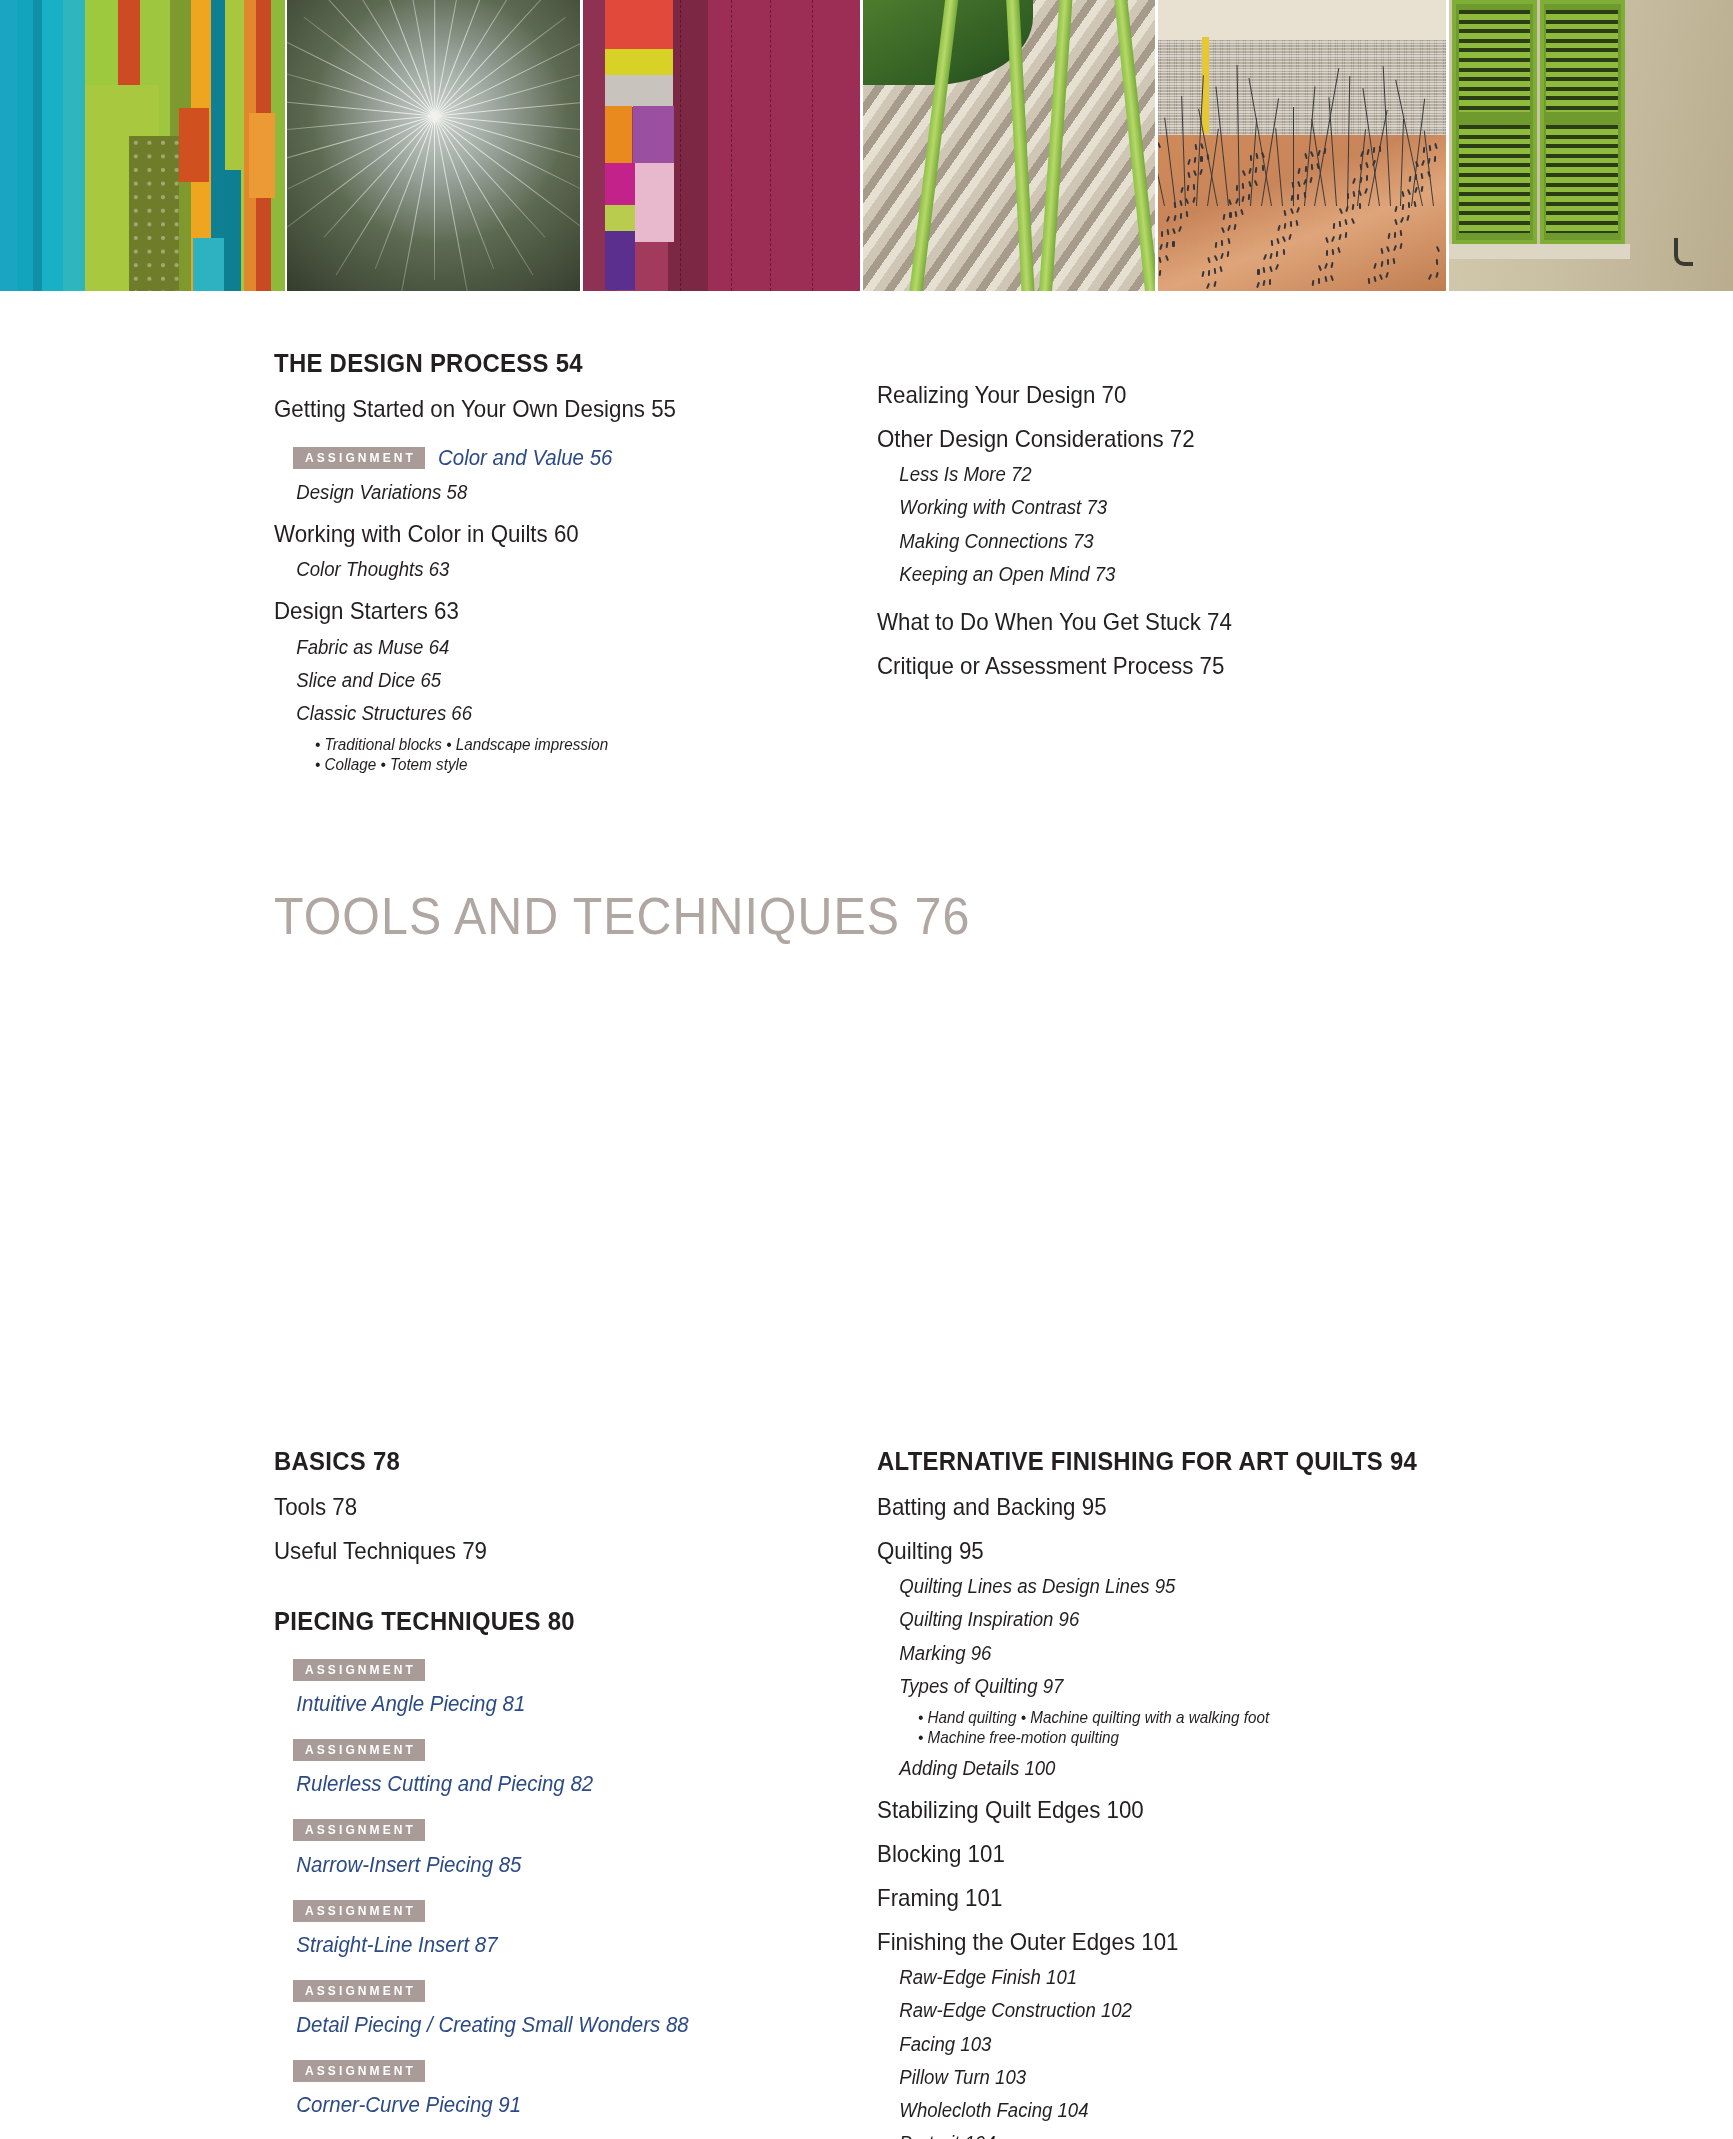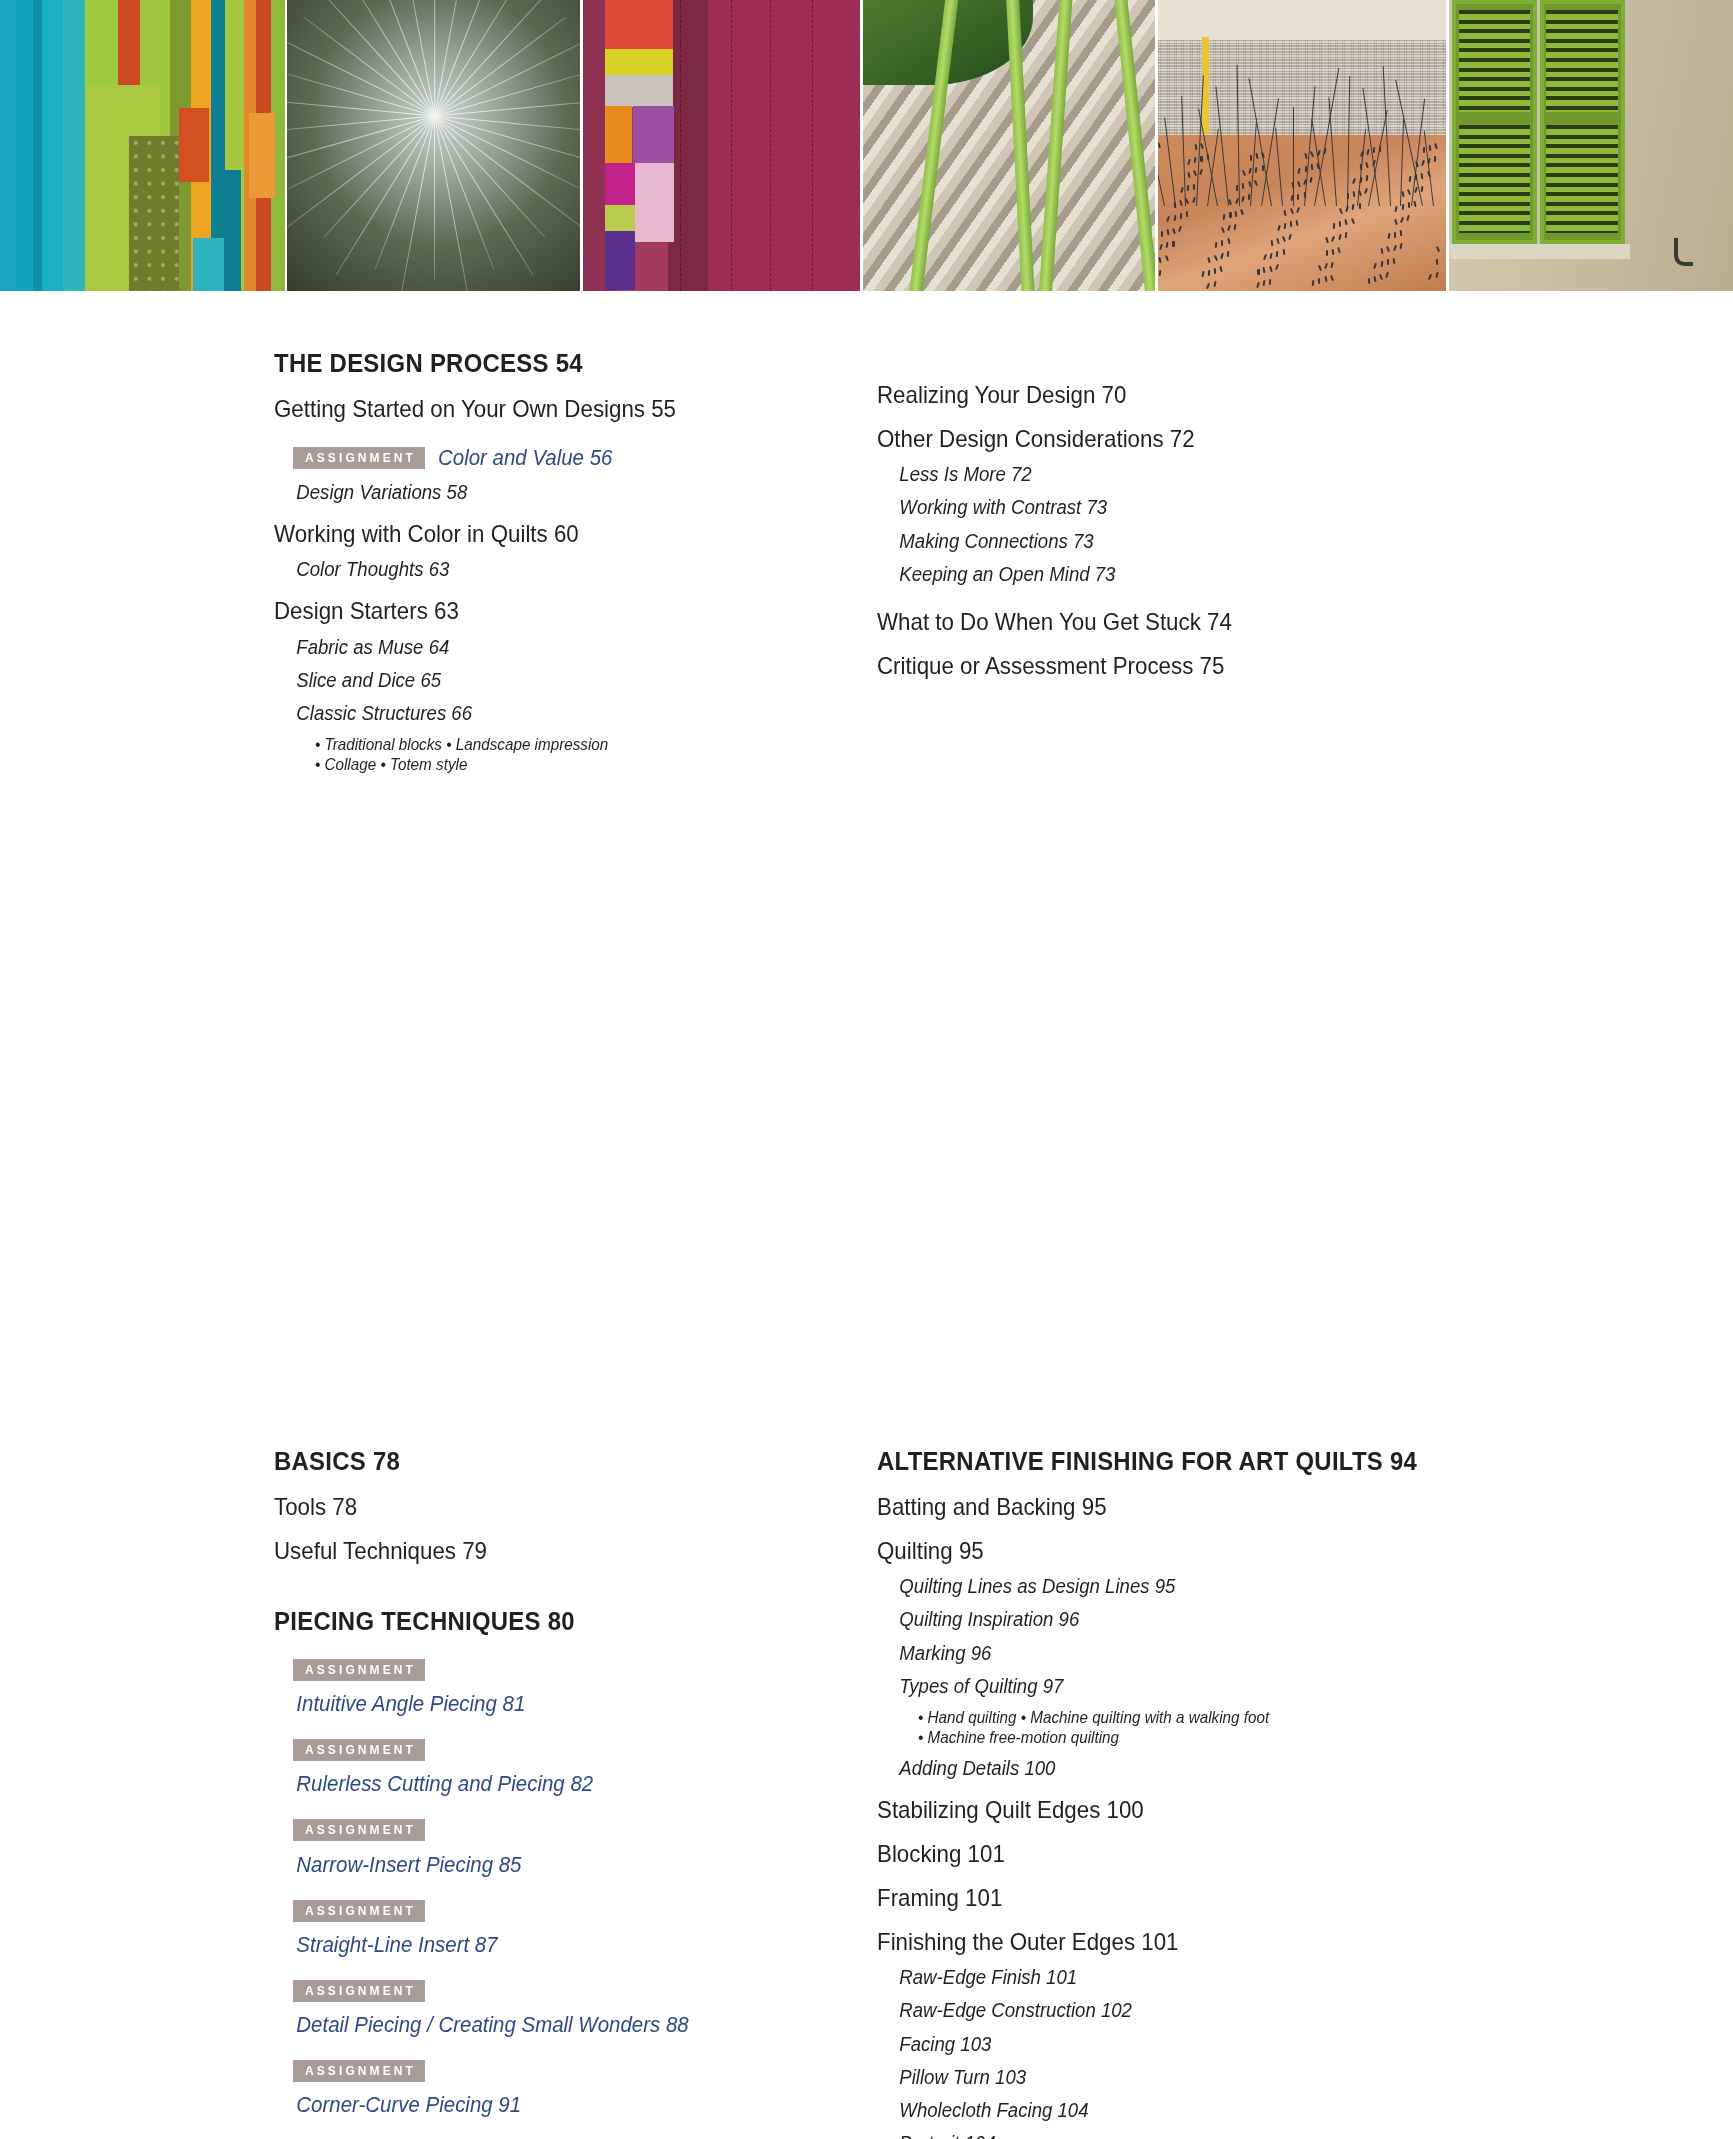--- a/index.html
+++ b/index.html
@@ -603,20 +603,23 @@
       <div class="lvl1">Other Design Considerations  72</div>
       <div class="lvl2">Less Is More  72</div>
       <div class="lvl2">Working with Contrast  73</div>
       <div class="lvl2">Making Connections  73</div>
       <div class="lvl2">Keeping an Open Mind  73</div>
       <div class="lvl1" style="margin-top:22.7px">What to Do When You Get Stuck  74</div>
       <div class="lvl1">Critique or Assessment Process  75</div>
     </div>
   </div>
 
+  <div style="position:absolute; top:595px; left:274px">
+    <div class="big-head">TOOLS AND TECHNIQUES   76</div>
+  </div>
 
   <div class="cols">
 
     <div class="col-left" style="top:674px">
       <div class="sec-head">BASICS  78</div>
       <div class="lvl1">Tools  78</div>
       <div class="lvl1">Useful Techniques  79</div>
 
       <div class="gap-lg"></div>
 

